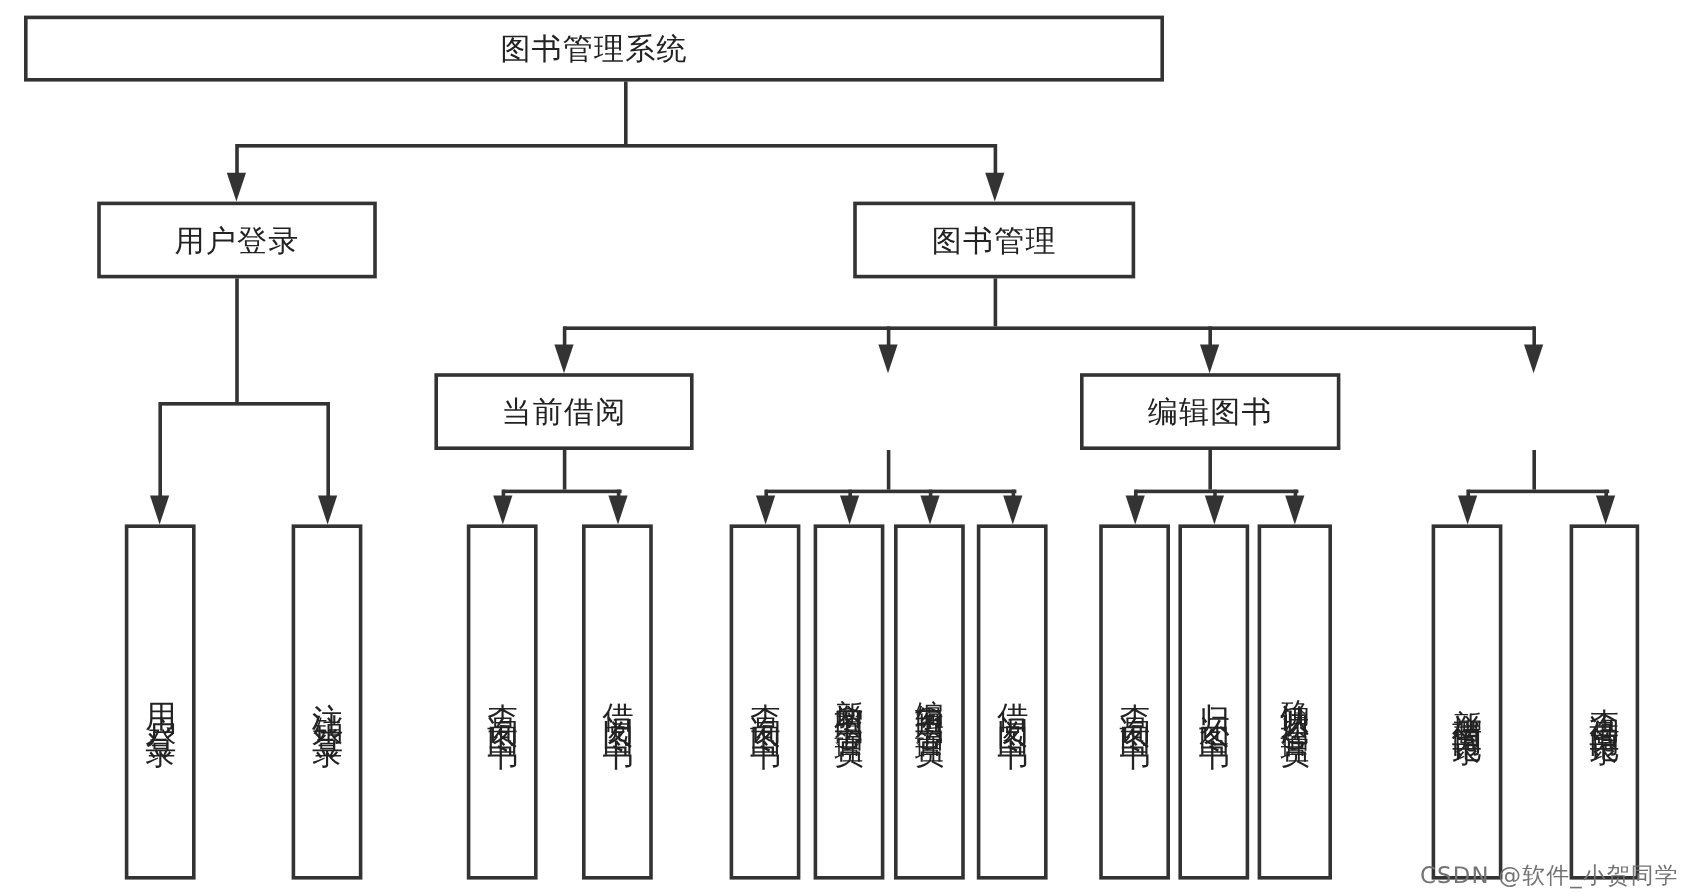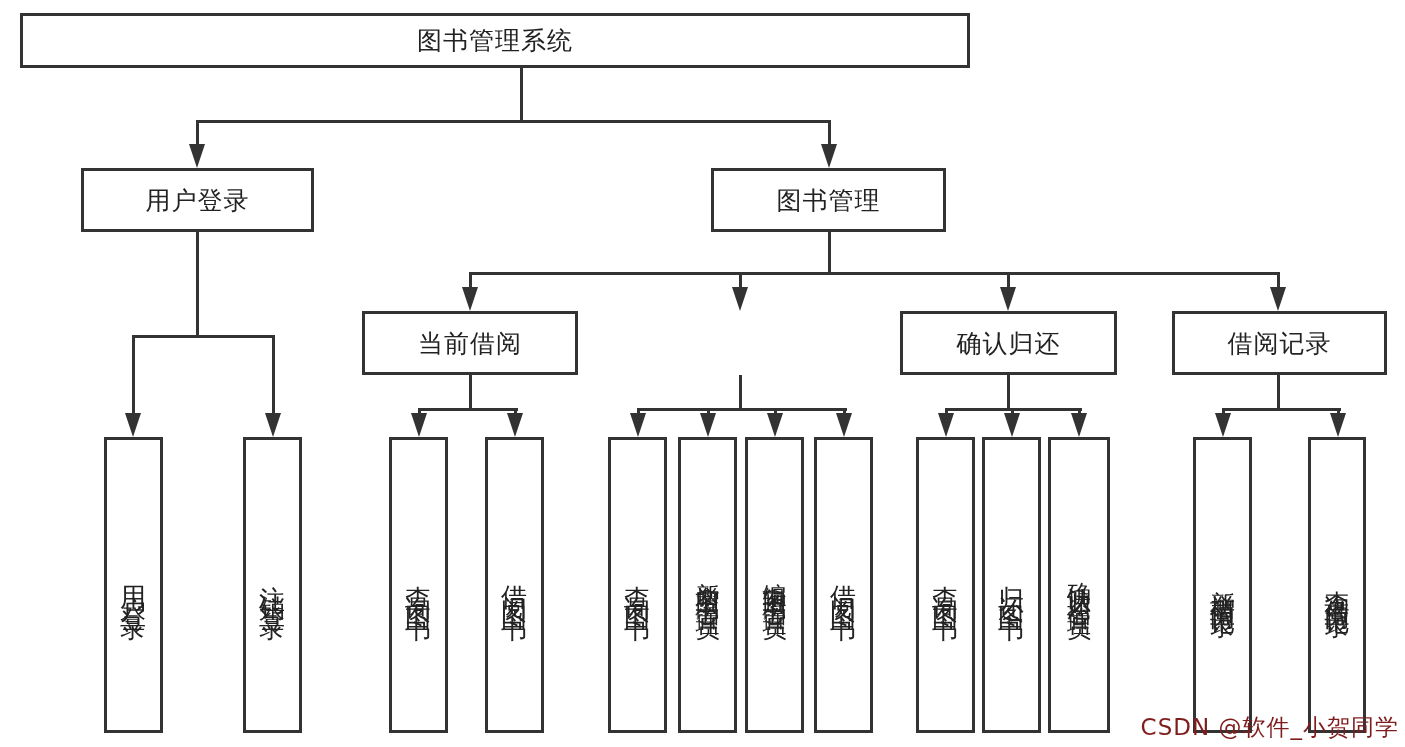--- a/index.html
+++ b/index.html
@@ -18,22 +18,22 @@
   }
   .vbox.med span{font-size:25px;letter-spacing:5px;}
   .vbox.long span{font-size:24px;letter-spacing:5px;}
   .line{position:absolute;background:#333333;}
   .arrow{
     position:absolute;width:0;height:0;
     border-left:8px solid transparent;border-right:8px solid transparent;
     border-top:24px solid #333333;
   }
   .watermark{
-    position:absolute;right:6px;bottom:4px;font-size:23px;letter-spacing:1px;
-    color:#7f1d1d;z-index:10;white-space:nowrap;
+    position:absolute;right:6px;bottom:4px;font-size:19px;letter-spacing:1px;
+    color:#737373;z-index:10;white-space:nowrap;
   }
 </style>
 </head>
 <body>
 
 <div class="canvas">
 
   <div class="box" style="left:20px;top:13px;width:950px;height:55px">
     <span class="hlabel">图书管理系统</span>
   </div>
@@ -42,24 +42,21 @@
     <span class="hlabel">用户登录</span>
   </div>
   <div class="box" style="left:711px;top:168px;width:235px;height:64px">
     <span class="hlabel">图书管理</span>
   </div>
 
   <div class="box" style="left:362px;top:311px;width:216px;height:64px">
     <span class="hlabel">当前借阅</span>
   </div>
   <div class="box" style="left:900px;top:311px;width:217px;height:64px">
-    <span class="hlabel">确认归还</span>
-  </div>
-  <div class="box" style="left:1172px;top:311px;width:215px;height:64px">
-    <span class="hlabel">借阅记录</span>
+    <span class="hlabel">编辑图书</span>
   </div>
 
   <div class="box vbox" style="left:104px;top:437px;width:59px;height:296px">
     <span>用户登录</span>
   </div>
   <div class="box vbox" style="left:243px;top:437px;width:59px;height:296px">
     <span>注销登录</span>
   </div>
 
   <div class="box vbox" style="left:389px;top:437px;width:59px;height:296px">

